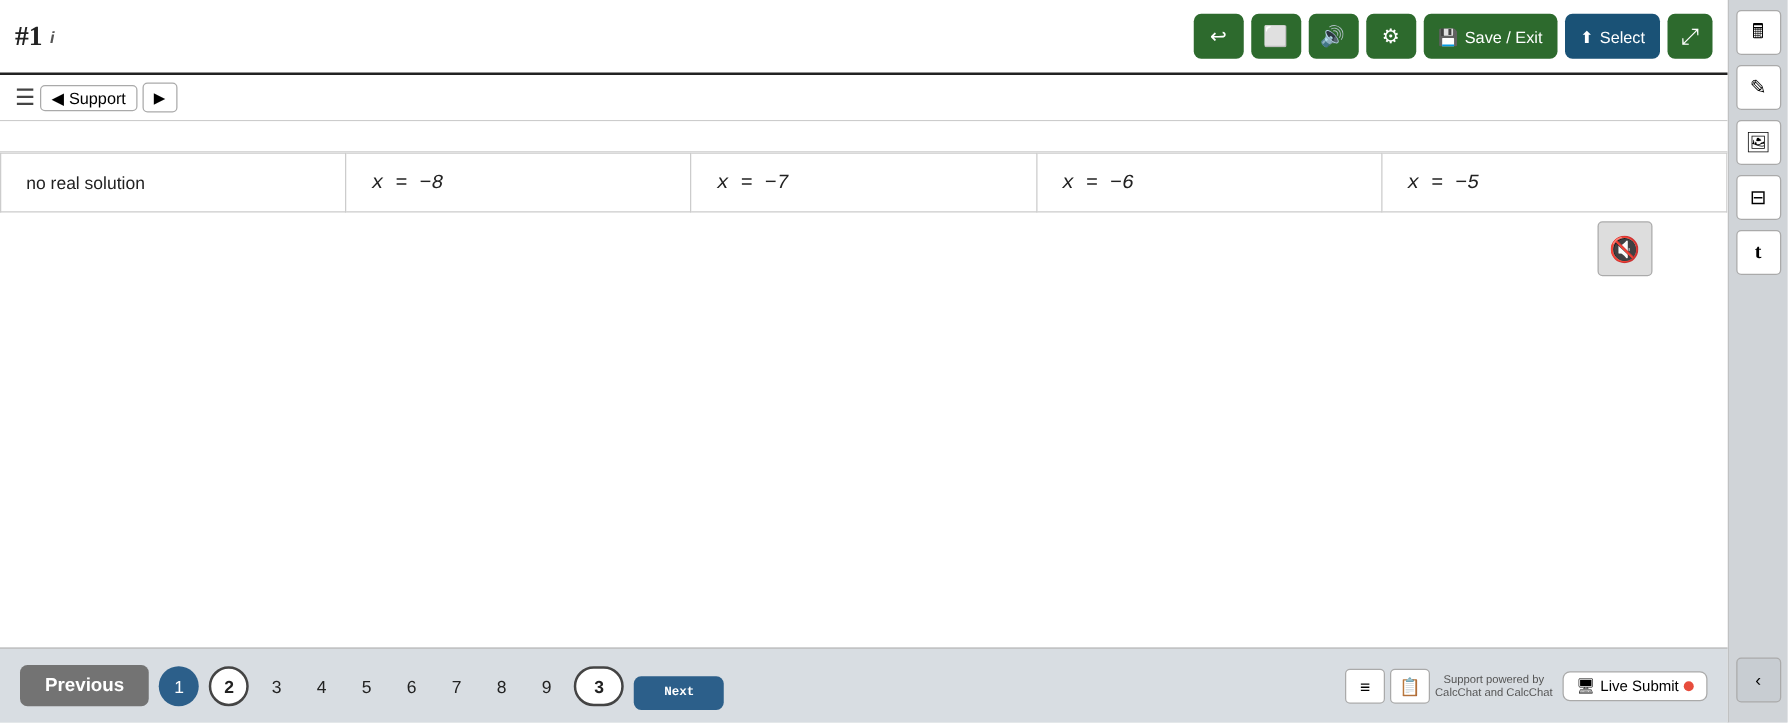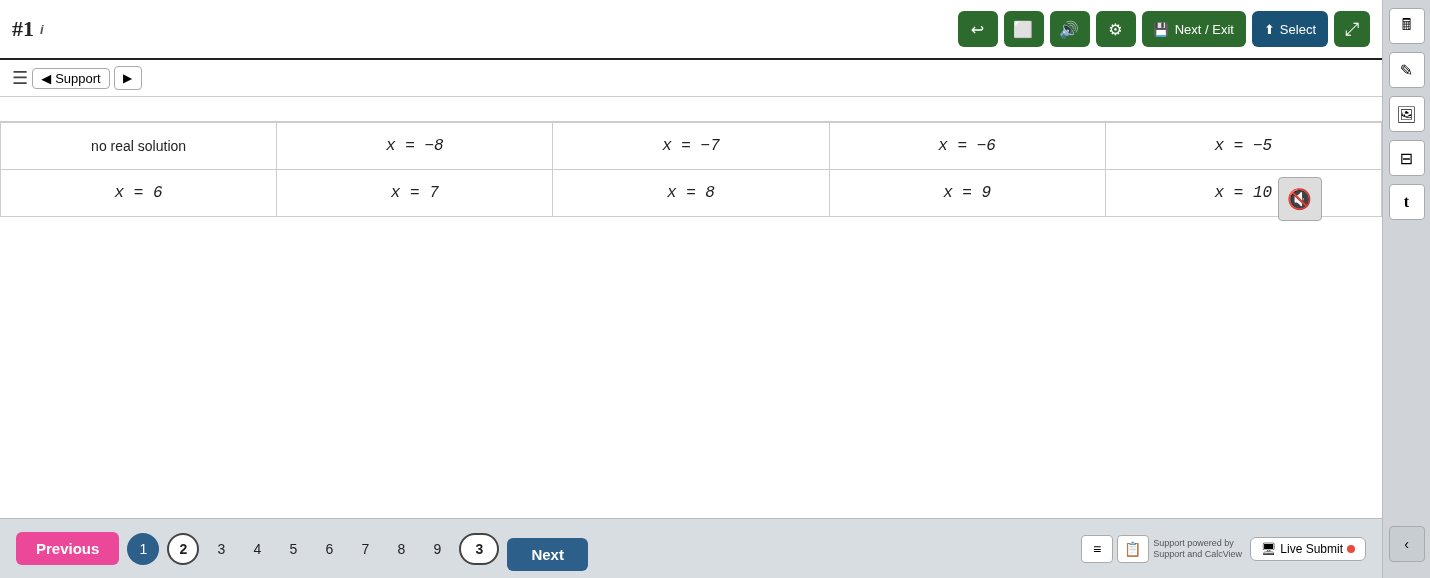--- a/index.html
+++ b/index.html
@@ -160,21 +160,20 @@
     
     .answer-grid {
       background: #fff;
       margin: 0;
       flex: 1;
       overflow-y: auto;
     }
     .grid-table {
       width: 100%;
       border-collapse: collapse;
-      text-align: center;
     }
     .grid-table td {
       border: 1px solid #ccc;
       padding: 14px 20px;
       font-size: 16px;
       font-family: Liberation Mono, monospace;
       font-style: italic;
       cursor: pointer;
       min-width: 200px;
       vertical-align: middle;
@@ -191,39 +190,39 @@
     .bottom-nav {
       background: #d8dde2;
       padding: 10px 16px;
       display: flex;
       align-items: center;
       gap: 8px;
       border-top: 1px solid #bbb;
       height: 60px;
     }
     .nav-btn-prev {
-      background: #ec4899;
+      background: #737373;
       color: white;
       border: none;
       border-radius: 6px;
       padding: 8px 20px;
       font-size: 15px;
       cursor: pointer;
       font-family: sans-serif;
       font-weight: bold;
     }
     .nav-btn-next {
       background: #2c5f8a;
       color: white;
       border: none;
       border-radius: 6px;
       padding: 8px 24px;
-      font-size: 15px;
-      cursor: pointer;
-      font-family: Liberation Sans, sans-serif;
+      font-size: 10px;
+      cursor: pointer;
+      font-family: Liberation Mono, monospace;
       font-weight: bold;
       margin-top: 12px;
     }
     .page-num {
       background: #2c5f8a;
       color: white;
       border: none;
       border-radius: 50%;
       width: 32px;
       height: 32px;
@@ -283,21 +282,21 @@
       display: flex;
       align-items: center;
       justify-content: center;
       font-size: 14px;
     }
     .support-text {
       font-size: 9px;
       color: #555;
       font-family: sans-serif;
       line-height: 1.2;
-      text-align: left;
+      text-align: center;
     }
     .live-tutor-btn {
       background: #fff;
       border: 1px solid #aaa;
       border-radius: 6px;
       padding: 4px 10px;
       font-size: 12px;
       cursor: pointer;
       font-family: sans-serif;
       display: flex;
@@ -399,21 +398,21 @@
         <span>#1</span>
         <span class="info-icon">i</span>
       </div>
       <div class="toolbar-right">
         <button class="toolbar-btn">↩</button>
         <button class="toolbar-btn">⬜</button>
         <button class="toolbar-btn">🔊</button>
         <button class="toolbar-btn">⚙</button>
         <button class="toolbar-btn-labeled">
           <span>💾</span>
-          <span>Next / Exit</span>
+          <span>Save / Exit</span>
         </button>
         <button class="toolbar-btn-submit">
           <span>⬆</span>
           <span>Select</span>
         </button>
         <button class="toolbar-btn-expand">⤢</button>
       </div>
     </div>
 
     <div class="listen-bar">
@@ -437,27 +436,20 @@
 
     <div class="answer-grid">
       <table class="grid-table">
         <tbody>
           <tr>
             <td class="no-real">no real solution</td>
             <td><em>x</em> = −8</td>
             <td><em>x</em> = −7</td>
             <td><em>x</em> = −6</td>
             <td><em>x</em> = −5</td>
-          </tr>
-          <tr>
-            <td><em>x</em> = 6</td>
-            <td><em>x</em> = 7</td>
-            <td><em>x</em> = 8</td>
-            <td><em>x</em> = 9</td>
-            <td><em>x</em> = 10</td>
           </tr>
         </tbody>
       </table>
     </div>
 
     <div class="bottom-nav">
       <button class="nav-btn-prev">Previous</button>
       <div class="page-num" style="background:#2c5f8a; color:white;">1</div>
       <div class="page-num-outline">2</div>
       <div class="page-num-plain">3</div>
@@ -473,21 +465,21 @@
       <div class="support-area">
         <div class="support-icons">
           <button class="support-icon-btn">
             <span>≡</span>
           </button>
           <button class="support-icon-btn">
             <span>📋</span>
           </button>
           <div class="support-text">
             <span>Support powered by</span><br>
-            <span>Support and CalcView</span>
+            <span>CalcChat and CalcChat</span>
           </div>
         </div>
         <button class="live-tutor-btn">
           <span>🖥</span>
           <span>Live Submit</span>
           <span class="tutor-dot"></span>
         </button>
       </div>
     </div>
 

